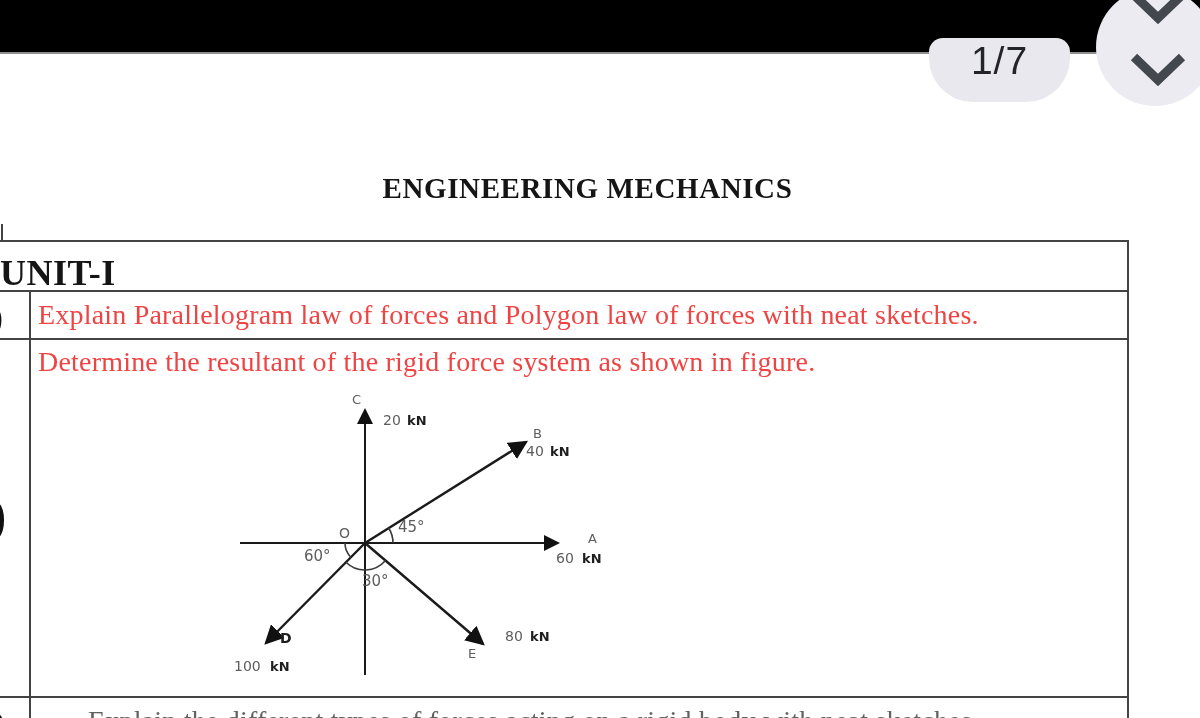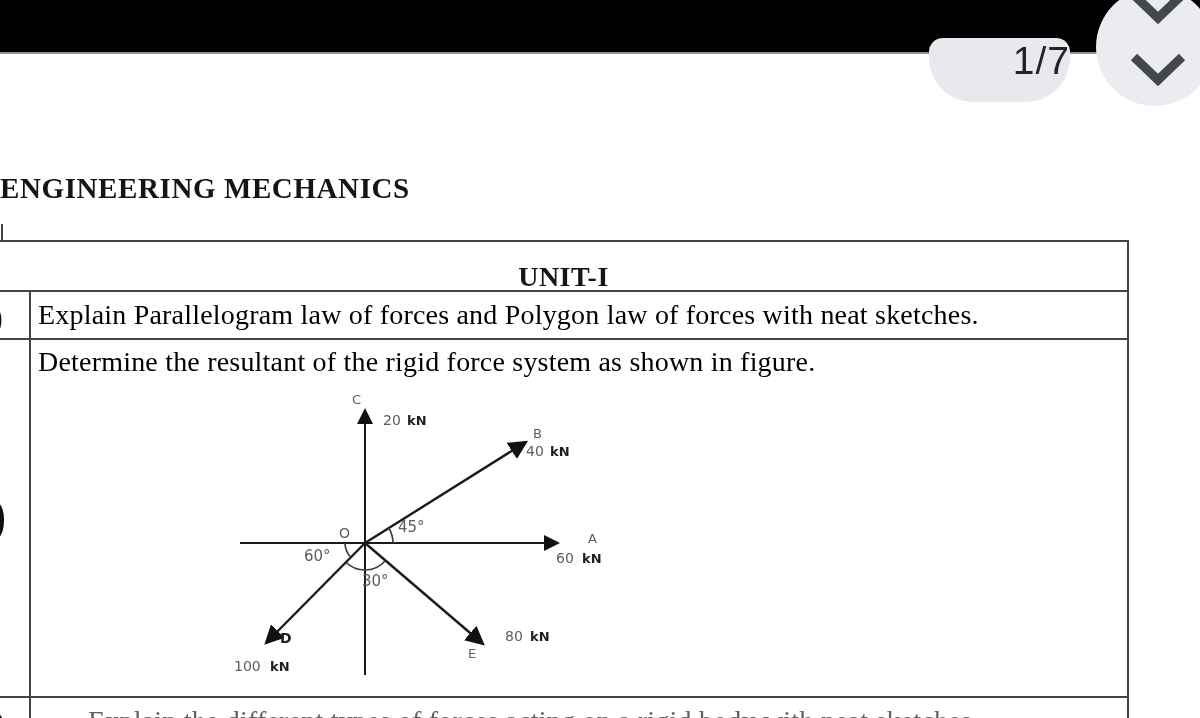--- a/index.html
+++ b/index.html
@@ -6,35 +6,35 @@
   body{width:1200px;height:718px;overflow:hidden;background:#ffffff;position:relative;
        font-family:"Liberation Serif","DejaVu Serif",serif;}
   .abs{position:absolute;}
 
   
   .topbar{left:0;top:0;width:1200px;height:52px;background:#000;z-index:5;}
   .topbar-edge{left:0;top:52px;width:1200px;height:2px;background:#8f8f8f;z-index:5;}
 
   
   .page-chip{left:929px;top:38px;width:141px;height:64px;background:#e9e8ee;
-     border-radius:14px 14px 44px 44px;z-index:10;text-align:right;}
+     border-radius:14px 14px 44px 44px;z-index:10;text-align:center;}
   .page-chip span{font-family:"Liberation Sans",sans-serif;font-size:39px;font-weight:500;
      color:#222428;line-height:1;display:inline-block;margin-top:3px;letter-spacing:1px;}
 
   
   .scroll-btn{left:1096px;top:-12px;width:118px;height:118px;border-radius:50%;
      background:#ecebf1;border:none;padding:0;z-index:10;cursor:pointer;}
   .scroll-btn svg{position:absolute;left:0;top:0;}
 
   
-  .doc-title{left:0;top:172px;width:1175px;font-size:29px;font-weight:700;
+  .doc-title{left:0;top:172px;width:1175px;text-align:center;font-size:29px;font-weight:700;
      color:#151515;letter-spacing:0.6px;}
-  .unit-heading{left:0;top:261px;width:1127px;text-align:center;font-size:28px;font-weight:700;
+  .unit-heading{left:0;top:252px;width:1127px;text-align:left;font-size:36px;font-weight:700;
      color:#151515;letter-spacing:0.5px;}
-  .q-row{left:38px;font-size:28px;color:#000000;letter-spacing:0.2px;white-space:nowrap;}
+  .q-row{left:38px;font-size:28px;color:#ef4444;letter-spacing:0.2px;white-space:nowrap;}
   .num-partial{color:#111;font-weight:700;}
 
   
   .hline{left:0;width:1127px;height:2px;background:#444;}
   .vline{width:2px;background:#444;}
 
   
   .clipped-row{left:88px;top:705px;font-size:28px;color:#3a3a3a;opacity:0.8;white-space:nowrap;
      letter-spacing:0.2px;}
 

